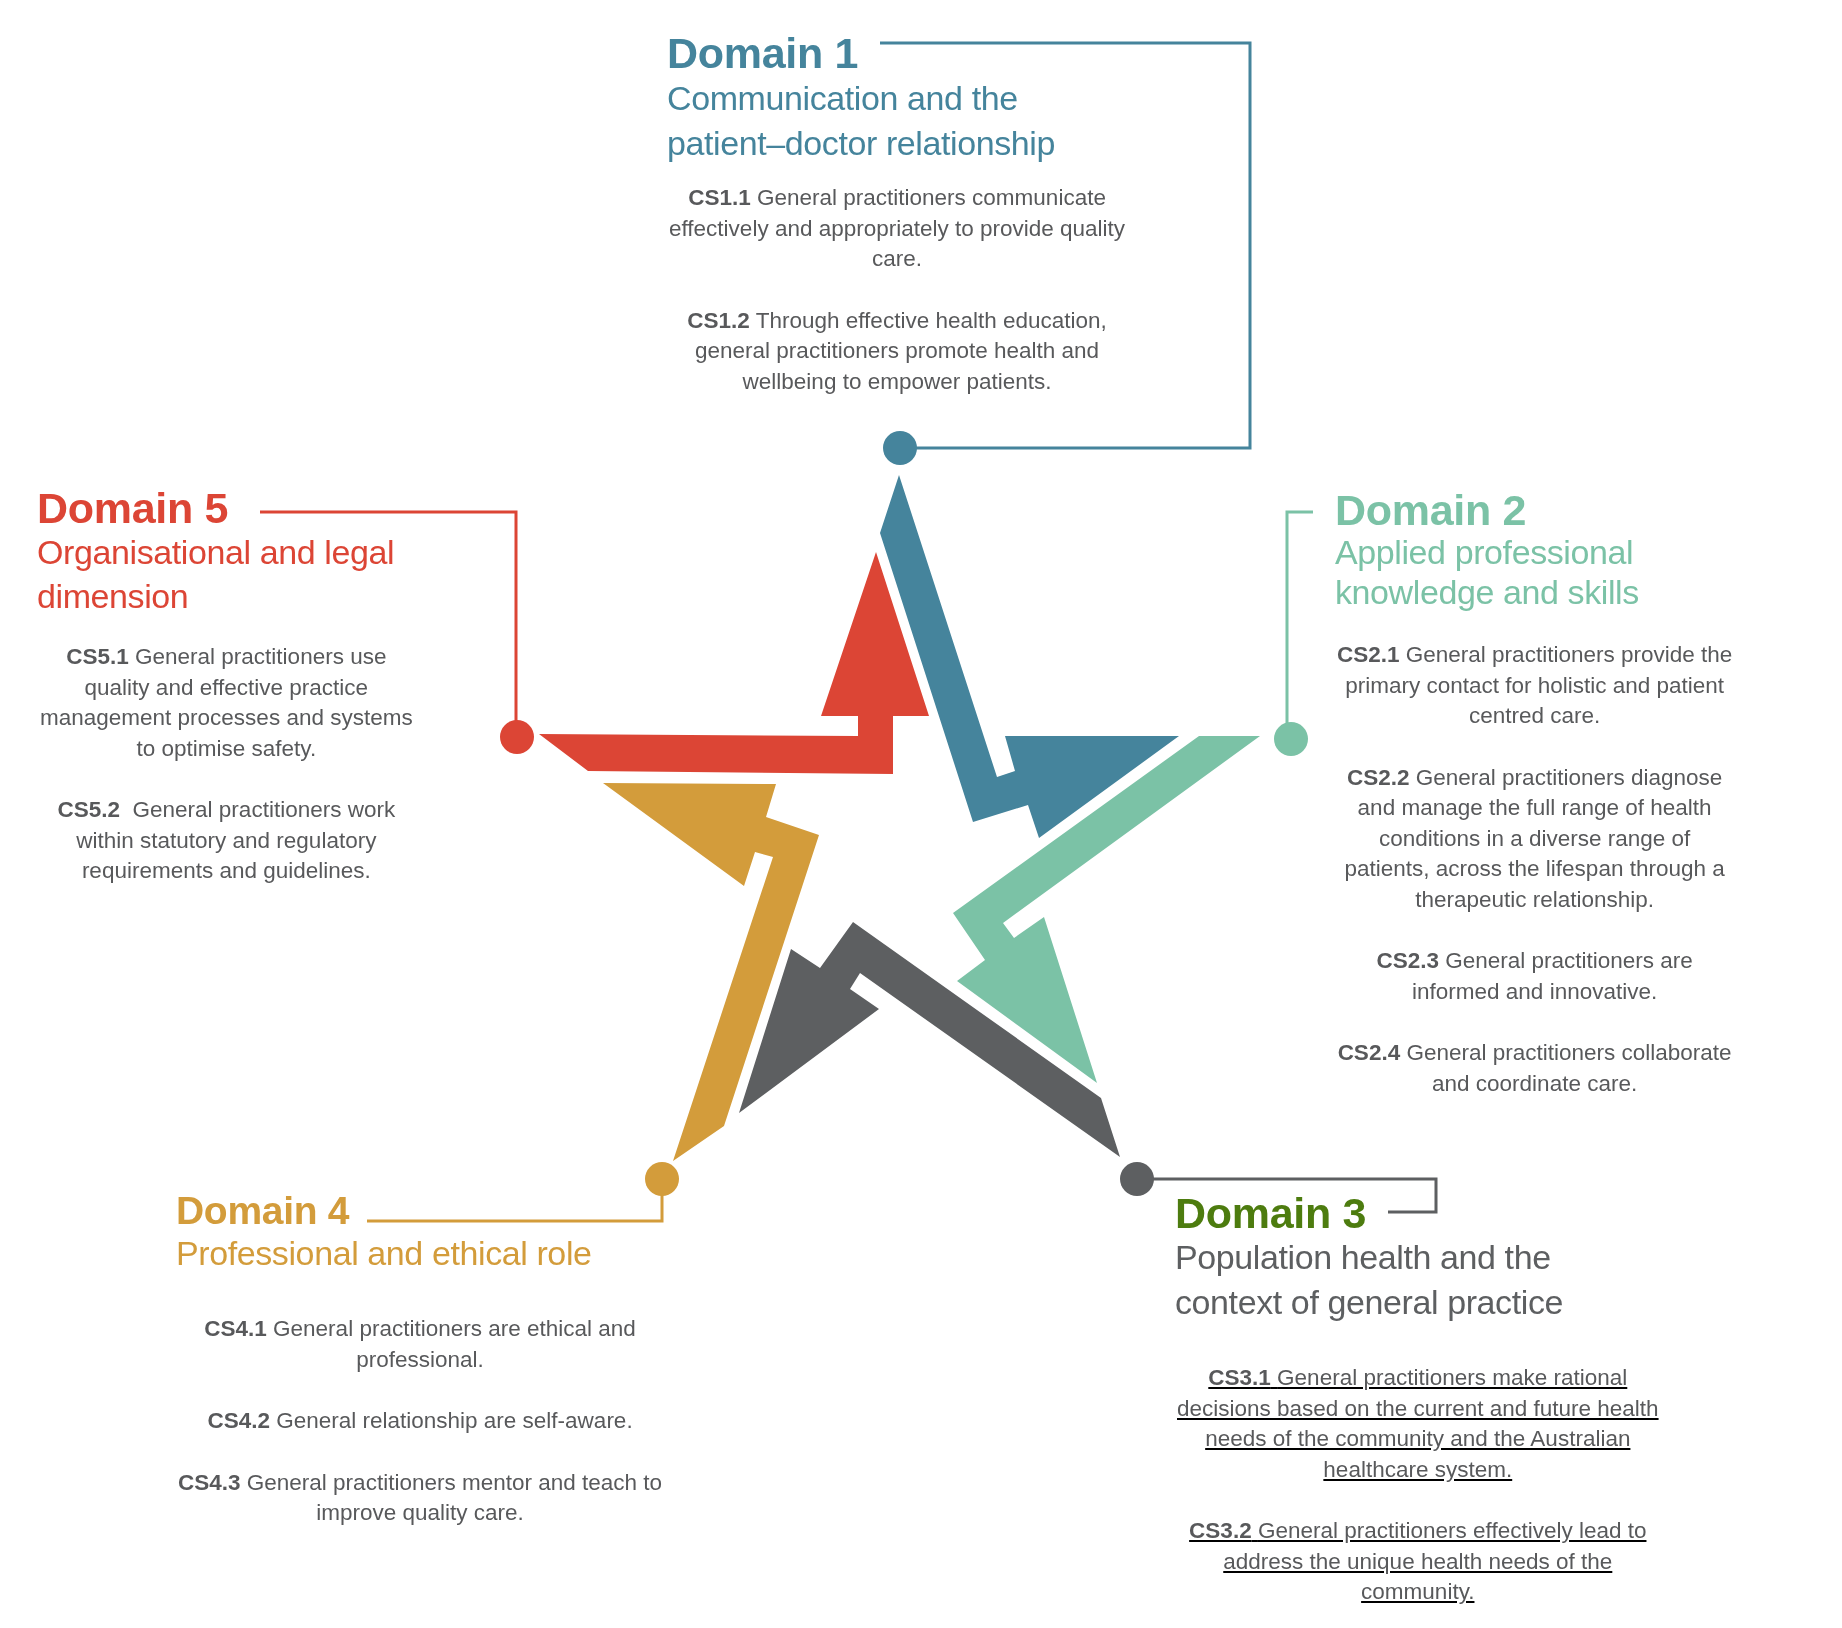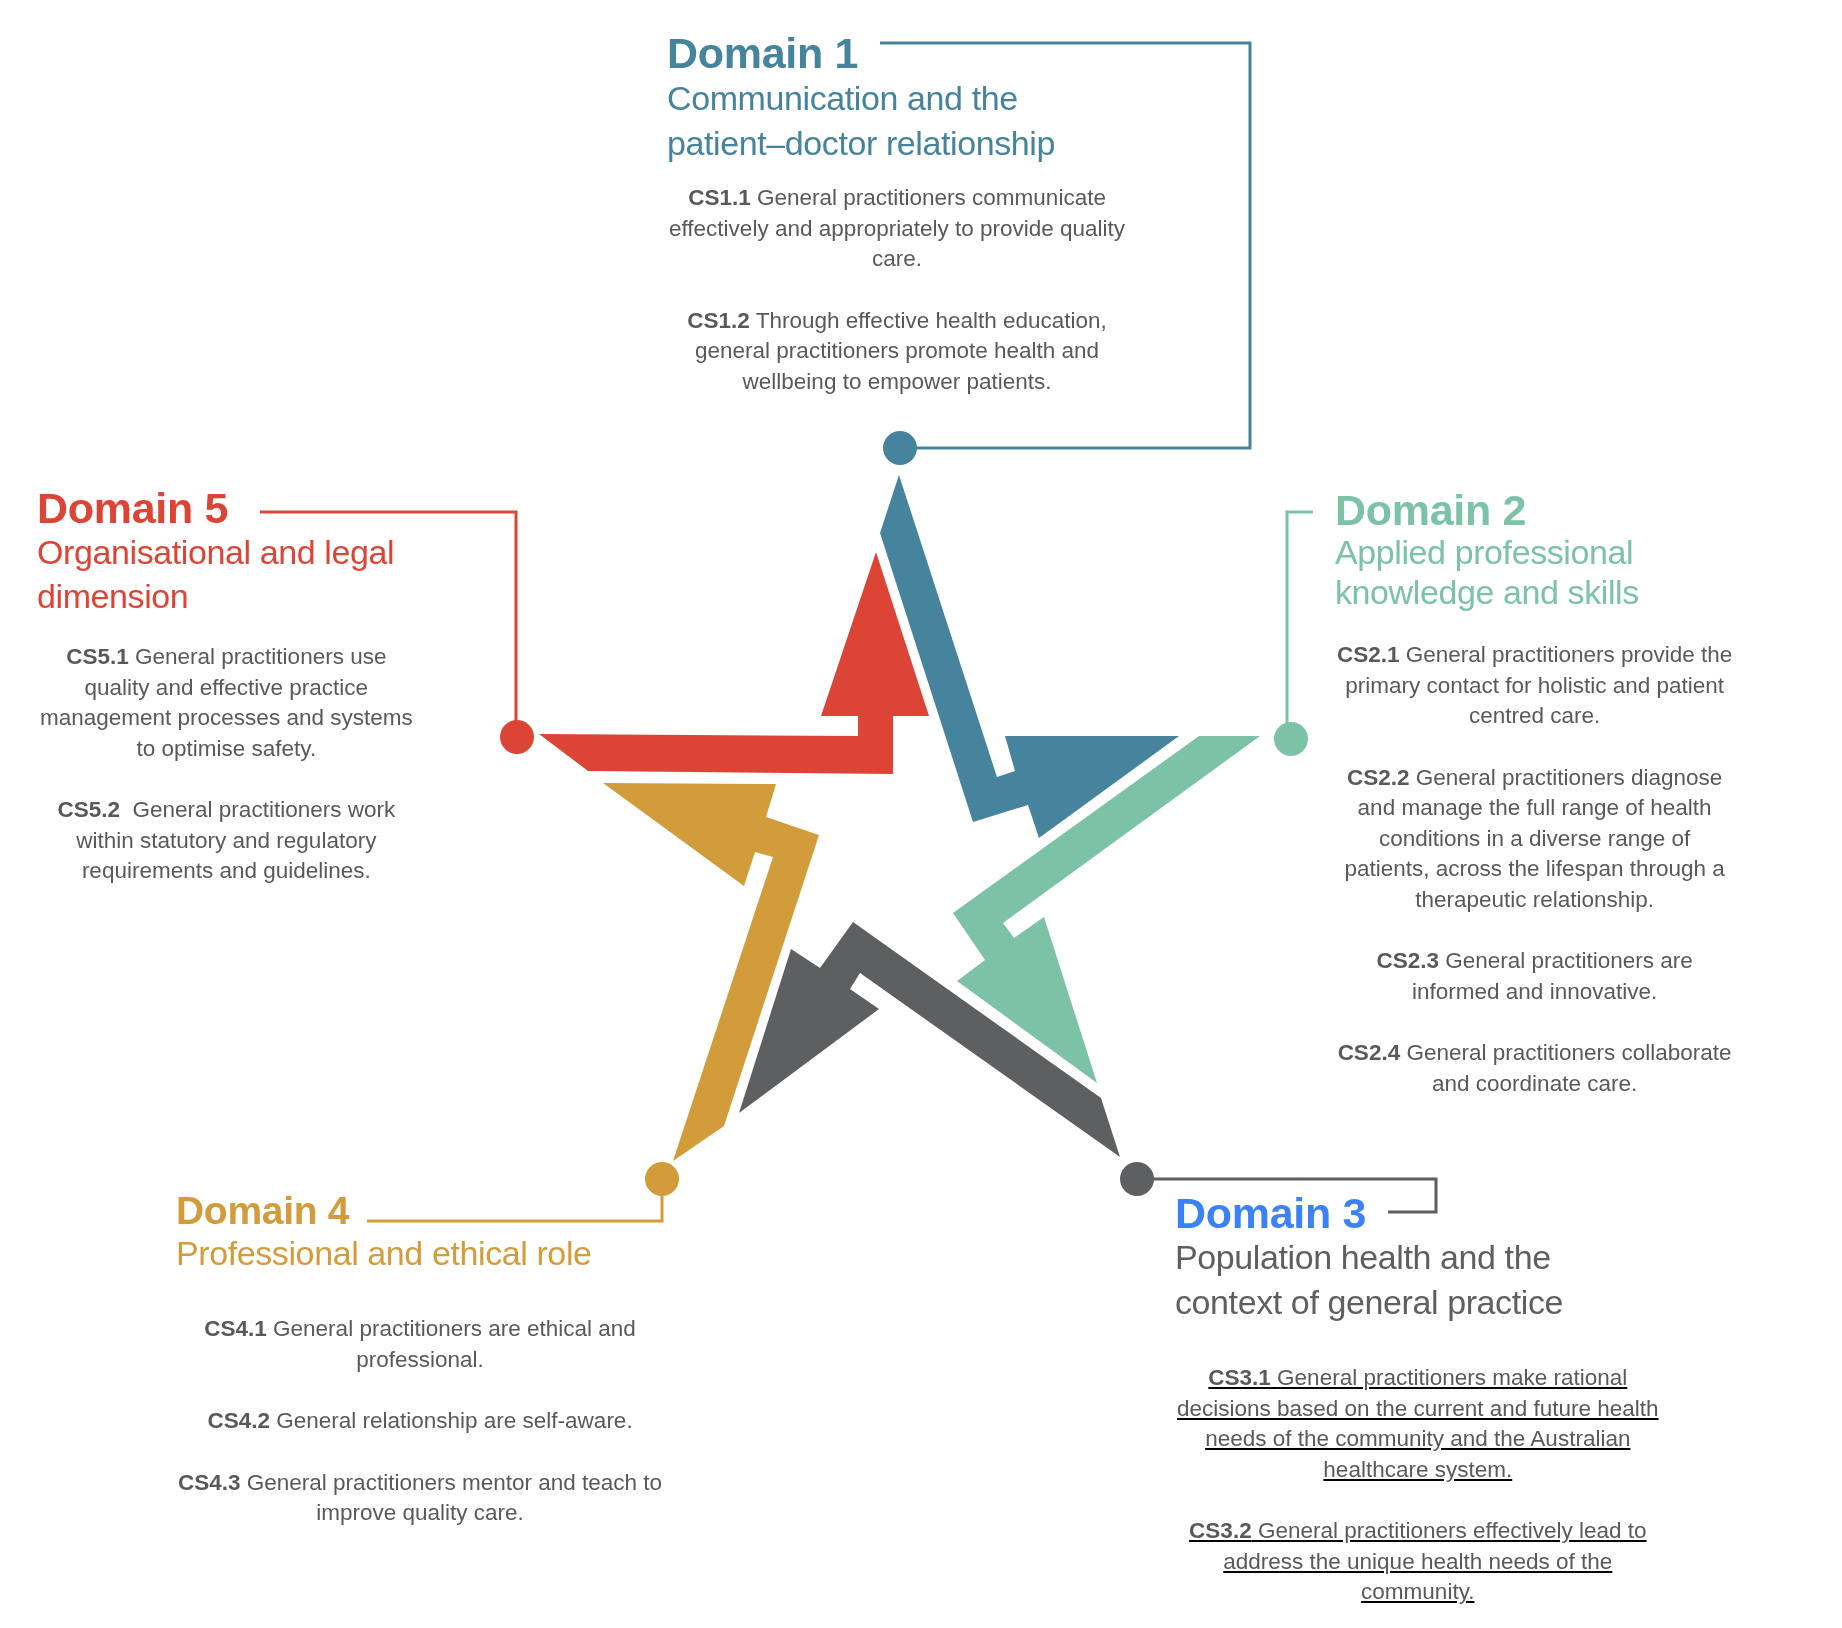--- a/index.html
+++ b/index.html
@@ -69,21 +69,21 @@
   </div>
   <div style="margin-top:28px; margin-left:2px;">
     <p class="cs"><b>CS2.1</b> <span>General practitioners provide the</span><br><span>primary contact for holistic and patient</span><br><span>centred care.</span></p>
     <p class="cs cs-gap"><b>CS2.2</b> <span>General practitioners diagnose</span><br><span>and manage the full range of health</span><br><span>conditions in a diverse range of</span><br><span>patients, across the lifespan through a</span><br><span>therapeutic relationship.</span></p>
     <p class="cs cs-gap"><b>CS2.3</b> <span>General practitioners are</span><br><span>informed and innovative.</span></p>
     <p class="cs cs-gap"><b>CS2.4</b> <span>General practitioners collaborate</span><br><span>and coordinate care.</span></p>
   </div>
 </div>
 
 <div class="block" style="left:1175px; top:1192px;">
-  <div class="d-title" style="color:#3b82f6;">Domain 3</div>
+  <div class="d-title" style="color:#4d7c0f;">Domain 3</div>
   <div class="d-sub" style="color:#5d5f61; margin-top:0px;">
     <div class="line">Population health and the</div>
     <div class="line">context of general practice</div>
   </div>
   <div style="margin-top:38px; margin-left:2px;text-decoration:underline;">
     <p class="cs"><b>CS3.1</b> <span>General practitioners make rational</span><br><span>decisions based on the current and future health</span><br><span>needs of the community and the Australian</span><br><span>healthcare system.</span></p>
     <p class="cs cs-gap"><b>CS3.2</b> <span>General practitioners effectively lead to</span><br><span>address the unique health needs of the</span><br><span>community.</span></p>
   </div>
 </div>
 

